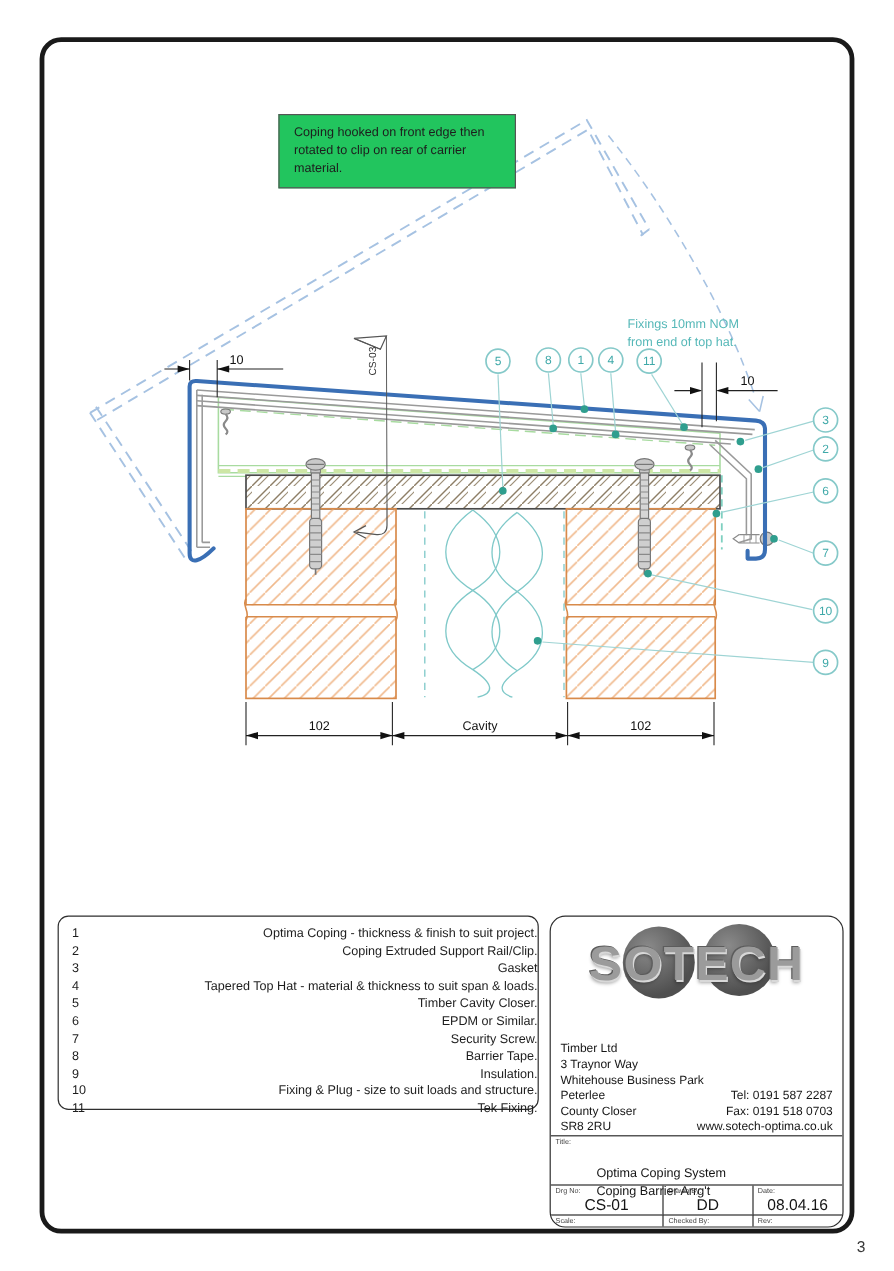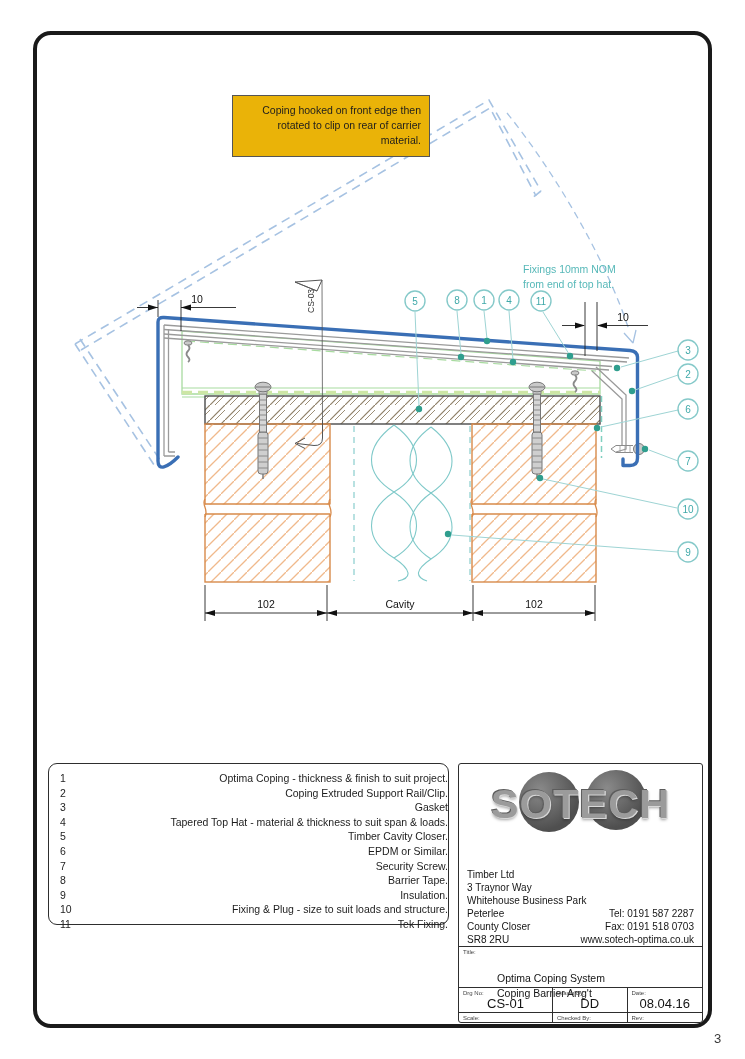--- a/index.html
+++ b/index.html
@@ -5,33 +5,33 @@
   html,body{margin:0;padding:0;background:#fff;}
   .page{position:relative;width:745px;height:1059px;background:#fff;
         font-family:"Liberation Sans",sans-serif;color:#222;overflow:hidden;}
   .frame{position:absolute;left:33px;top:31px;width:671px;height:989px;
          border:4px solid #1a1a1a;border-radius:18px;}
   .pagenum{position:absolute;left:714px;top:1031px;font-size:13px;color:#3a3a3a;}
   svg.draw{position:absolute;left:0;top:0;}
 
   
   .annot{position:absolute;left:232px;top:95px;width:176px;border:1.5px solid #555;
-         background:#eab308;padding:7px 8px 8px 12px;font-size:10.5px;line-height:1.42;color:#1d1d1d;text-align:right;}
+         background:#22c55e;padding:7px 8px 8px 12px;font-size:10.5px;line-height:1.42;color:#1d1d1d;}
 
   
   .notes{position:absolute;left:48px;top:763px;width:401px;height:162px;
          border:1.5px solid #2e2e2e;border-radius:9px;background:#fff;
          font-size:10.5px;color:#1d1d1d;padding-top:7px;box-sizing:border-box;}
   .note-row{display:flex;line-height:14.6px;}
   .note-num{width:17px;text-align:left;padding-left:11px;flex:0 0 auto;}
   .note-text{flex:1;padding-left:9px;text-align:right;}
 
   
   .tblock{position:absolute;left:458px;top:763px;width:245px;height:260px;
-          border:1.5px solid #2e2e2e;border-radius:3px;background:#fff;
+          border:1.5px solid #2e2e2e;border-radius:13px;background:#fff;
           box-sizing:border-box;overflow:hidden;}
   .logo{position:relative;height:102px;}
   .logo .ball{position:absolute;width:60px;height:60px;border-radius:50%;
               background:radial-gradient(circle at 35% 30%,#8a8a8a,#4f4f4f 70%);}
   .logo .b1{left:60px;top:8px;}
   .logo .b2{left:127px;top:6px;}
   .logo .word{position:absolute;left:0;right:0;top:18px;text-align:center;
               font-size:40px;font-weight:bold;letter-spacing:1px;color:#9b9b9b;
               text-shadow:1px 1px 0 #d8d8d8,-1px -1px 0 #5c5c5c,0 2px 3px rgba(0,0,0,.35);
               transform:scaleX(1.04);}

